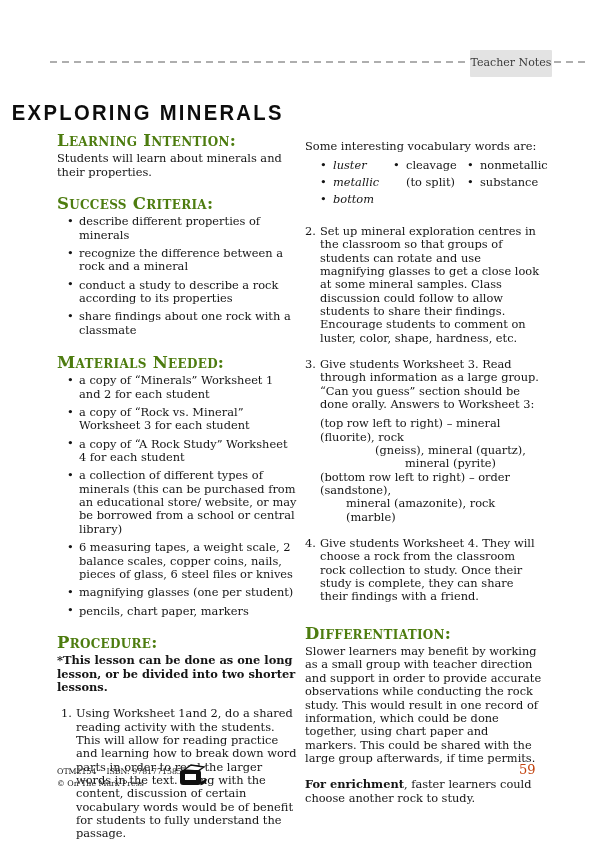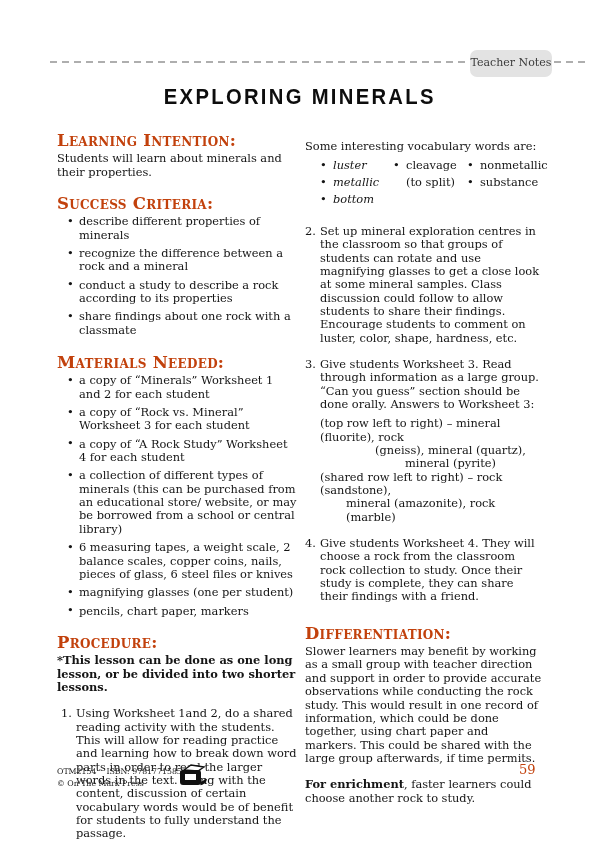--- a/index.html
+++ b/index.html
@@ -9,38 +9,38 @@
     font-family:"DejaVu Serif","Liberation Serif",serif;
     font-size:11.4px; line-height:1.17; overflow:hidden;
   }
   
   .dash-line {
     position:absolute; top:61px; left:50px; width:535px; height:2px;
     background:repeating-linear-gradient(90deg,#aeaeae 0 7px,transparent 7px 12px);
   }
   .tab {
     position:absolute; top:50px; left:470px; width:82px; height:27px;
-    background:#e3e3e3; border-radius:7px;
+    background:#e3e3e3; border-radius:1px;
     display:flex; align-items:center; justify-content:center;
     font-size:11px; color:#3c3c3c;
   }
-  .title-wrap { position:absolute; top:84px; left:0; width:100%; text-align:center; }
+  .title-wrap { position:absolute; top:100px; left:0; width:100%; }
   .title {
     display:inline-block;
     font-family:"Liberation Sans","DejaVu Sans",sans-serif;
     font-weight:bold; font-size:22px; letter-spacing:2.5px; color:#0d0d0d;
     transform:scaleX(0.92);
   }
   
   .columns { position:absolute; top:128px; left:57px; width:486px; display:flex; }
   .col-left  { width:240px; flex:none; }
   .col-right { width:238px; flex:none; margin-left:8px; }
   h2.sec {
     font-size:16.5px; font-weight:bold; font-variant:small-caps;
-    letter-spacing:0.3px; margin:16px 0 3px 0; line-height:1.05; color:#c2410c;
+    letter-spacing:0.3px; margin:16px 0 3px 0; line-height:1.05; color:#4d7c0f;
   }
   h2.sec.first { margin-top:4px; }
   p { margin:0; }
   .blist { list-style:none; margin:2px 0 0 11px; padding:0; }
   .blist li { position:relative; padding-left:11px; margin-bottom:5px; }
   .blist li::before { content:"\2022"; position:absolute; left:-1px; top:-0.5px; }
   .note { font-weight:bold; margin-top:1px; }
   .step { display:flex; margin-top:13px; }
   .step-num { width:15px; flex:none; }
   .step-body { flex:1; }
@@ -142,21 +142,21 @@
         <span class="step-body">Set up mineral exploration centres in the classroom so that groups of students can rotate and use magnifying glasses to get a close look at some mineral samples. Class discussion could follow to allow students to share their findings. Encourage students to comment on luster, color, shape, hardness, etc.</span>
       </div>
 
       <div class="step">
         <span class="step-num">3.</span>
         <span class="step-body">
           <span>Give students Worksheet 3. Read through information as a large group. “Can you guess” section should be done orally. Answers to Worksheet 3:</span>
           <div class="answers">
             <div class="ans-line">(top row left to right) – mineral (fluorite), rock</div>
             <div class="ans-line">(gneiss), mineral (quartz), mineral (pyrite)</div>
-            <div class="ans-line">(shared row left to right) – rock (sandstone),</div>
+            <div class="ans-line">(bottom row left to right) – order (sandstone),</div>
             <div class="ans-line">mineral (amazonite), rock (marble)</div>
           </div>
         </span>
       </div>
 
       <div class="step">
         <span class="step-num">4.</span>
         <span class="step-body">Give students Worksheet 4. They will choose a rock from the classroom rock collection to study. Once their study is complete, they can share their findings with a friend.</span>
       </div>
 

